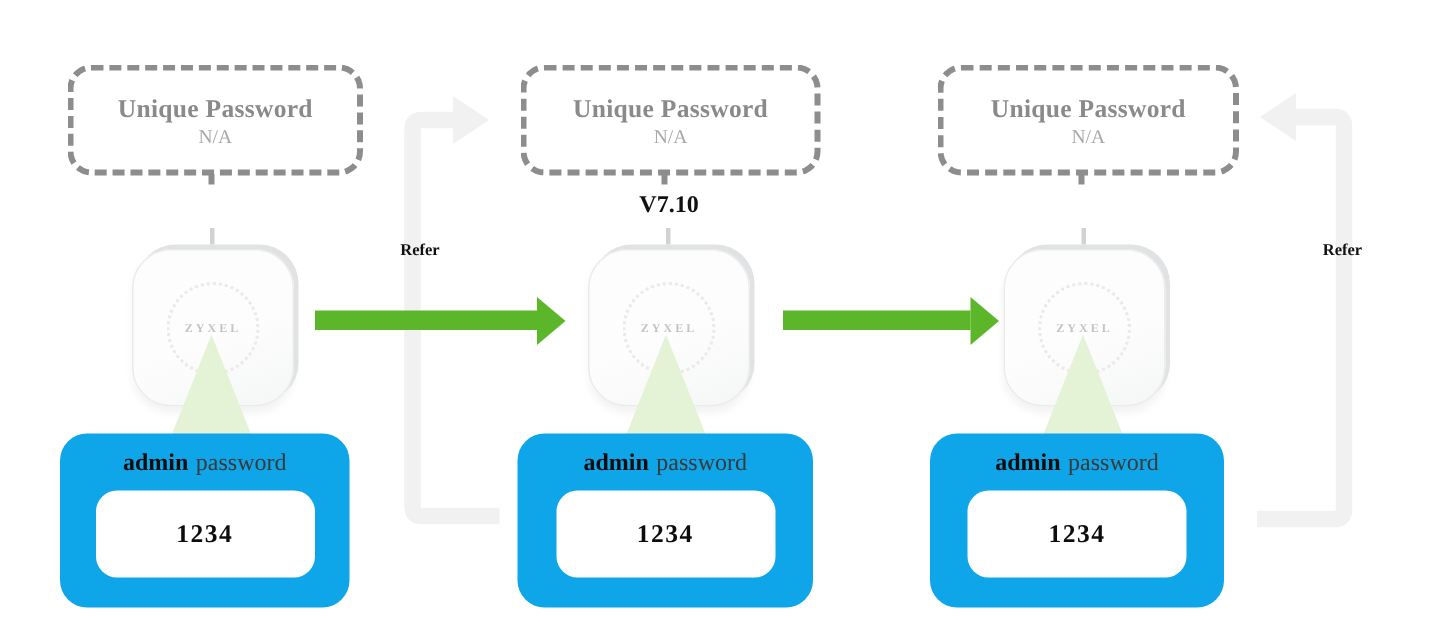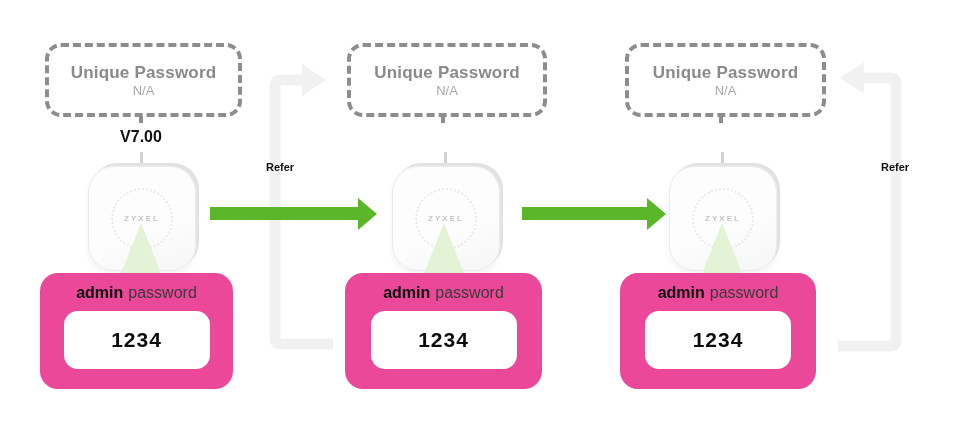--- a/index.html
+++ b/index.html
@@ -1,18 +1,18 @@
 <!DOCTYPE html>
 <html><head>
 <meta charset="utf-8">
 <style>
   html,body { margin:0; padding:0; background:#fff; }
   .canvas {
     position:relative; width:958px; height:427px; background:#ffffff;
-    font-family:Liberation Sans, sans-serif; overflow:hidden;
+    font-family:Liberation Serif, serif; overflow:hidden;
   }
   
   .loops { position:absolute; left:0; top:0; width:958px; height:427px; z-index:1; }
 
   
   .dashed-box {
     position:absolute; top:43px; height:74px; box-sizing:border-box;
     border:4px dashed #8d8d8d; border-radius:16px; background:#fff;
     display:flex; flex-direction:column; align-items:center; justify-content:center;
     z-index:2;
@@ -43,31 +43,31 @@
     display:flex; align-items:center; justify-content:center;
   }
   .zyxel-logo { font-size:8px; font-weight:bold; color:#c2c5c8; letter-spacing:2px; }
 
   
   .pointer {
     position:absolute; top:223px; width:54px; height:68px; background:#e4f2d6;
     clip-path:polygon(50% 0, 0 100%, 100% 100%); z-index:3;
   }
   .bubble {
-    position:absolute; top:273px; height:116px; box-sizing:border-box;
-    background:#ec4899; border-radius:18px; padding-top:10px; z-index:3;
+    position:absolute; top:289px; height:116px; box-sizing:border-box;
+    background:#0ea5e9; border-radius:18px; padding-top:10px; z-index:3;
   }
   .bubble-label { text-align:center; font-size:16px; line-height:1.2; }
   .bubble-label .bold { font-weight:bold; color:#0d0d0d; }
   .bubble-label .rest { margin-left:5px; color:#3a3a3a; }
   .pwd-box {
     width:146px; height:58px; background:#ffffff; border-radius:14px;
     margin:9px auto 0; display:flex; align-items:center; justify-content:center;
   }
-  .pwd-value { font-size:21px; font-weight:bold; color:#0d0d0d; letter-spacing:1px; }
+  .pwd-value { font-size:17px; font-weight:bold; color:#0d0d0d; letter-spacing:1px; }
 
   
   .shaft { position:absolute; top:207px; height:13px; background:#5cb629; z-index:3; }
   .head  { position:absolute; top:198px; width:0; height:0; z-index:3;
            border-top:16px solid transparent; border-bottom:16px solid transparent;
            border-left:19px solid #5cb629; }
 
   
   .refer { position:absolute; top:161px; width:80px; text-align:center;
            font-size:11px; font-weight:bold; color:#111; z-index:4; }
@@ -86,21 +86,20 @@
       <path d="M838 346 H890 Q896 346 896 340 V84 Q896 78 890 78 H864" fill="none" stroke="#f1f1f1" stroke-width="11"></path>
       <polygon points="864,62 864,94 840,78" fill="#f1f1f1"></polygon>
     </g>
   </svg>
 
   <div class="dashed-box" style="left:45px;width:197px;">
     <div class="up-title">Unique Password</div>
     <div class="up-value">N/A</div>
   </div>
   <div class="box-tick" style="left:139px;"></div>
-  <div class="version" style="left:91px;">V7.00</div>
   <div class="dev-tick" style="left:140px;"></div>
   <div class="device" style="left:88px;">
     <div class="device-ring">
       <span class="zyxel-logo">ZYXEL</span>
     </div>
   </div>
   <div class="pointer" style="left:114px;"></div>
   <div class="bubble" style="left:40px;width:193px;">
     <div class="bubble-label">
       <span class="bold">admin</span><span class="rest">password</span>
@@ -112,20 +111,21 @@
 
   <div class="shaft" style="left:210px;width:148px;"></div>
   <div class="head" style="left:358px;"></div>
   <div class="refer" style="left:240px;">Refer</div>
 
   <div class="dashed-box" style="left:347px;width:200px;">
     <div class="up-title">Unique Password</div>
     <div class="up-value">N/A</div>
   </div>
   <div class="box-tick" style="left:441px;"></div>
+  <div class="version" style="left:396px;">V7.10</div>
   <div class="dev-tick" style="left:444px;"></div>
   <div class="device" style="left:392px;">
     <div class="device-ring">
       <span class="zyxel-logo">ZYXEL</span>
     </div>
   </div>
   <div class="pointer" style="left:417px;"></div>
   <div class="bubble" style="left:345px;width:197px;">
     <div class="bubble-label">
       <span class="bold">admin</span><span class="rest">password</span>

